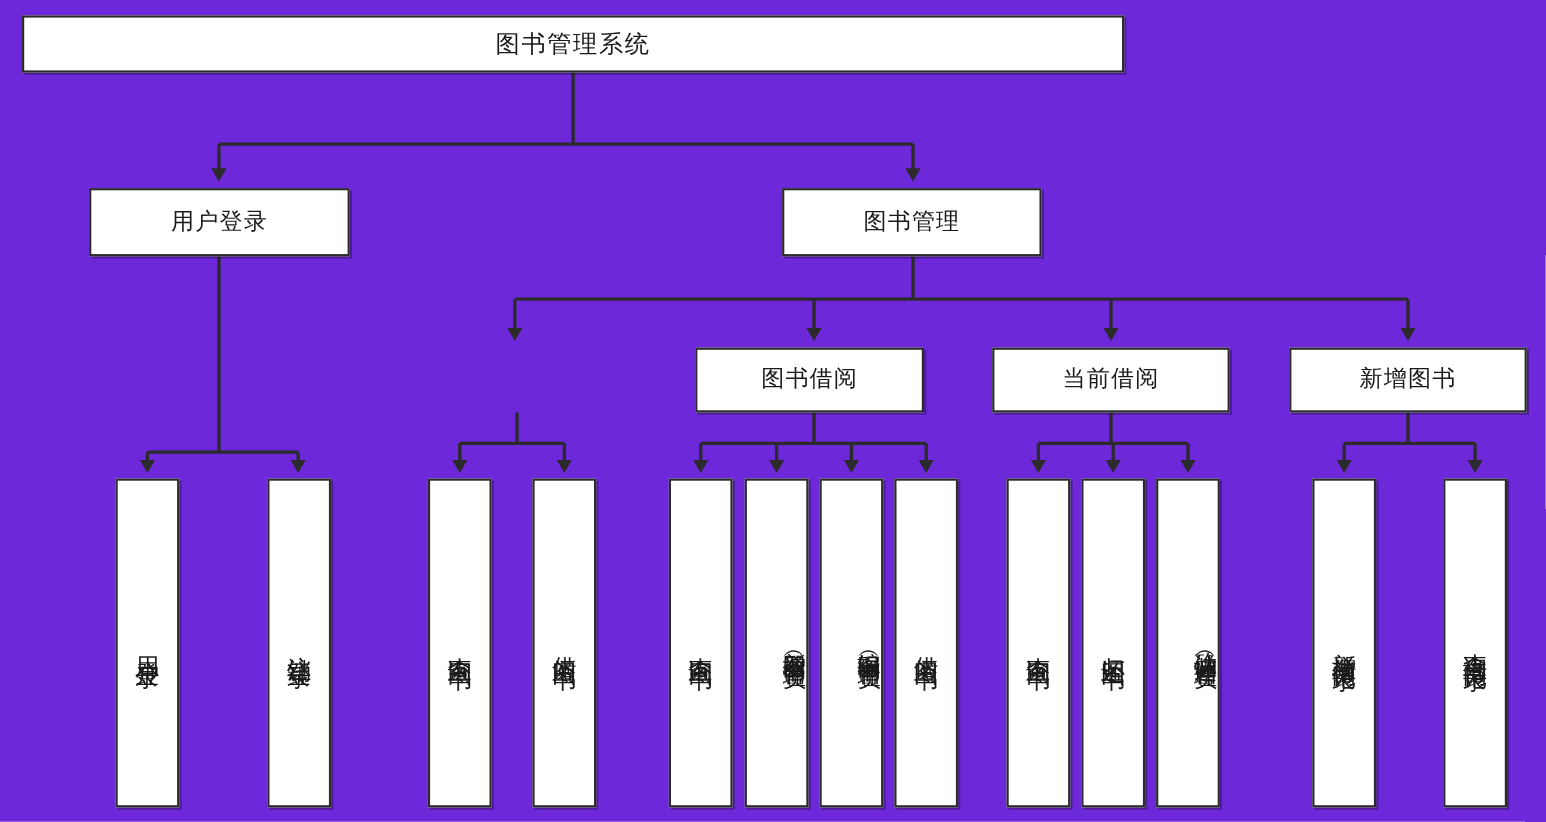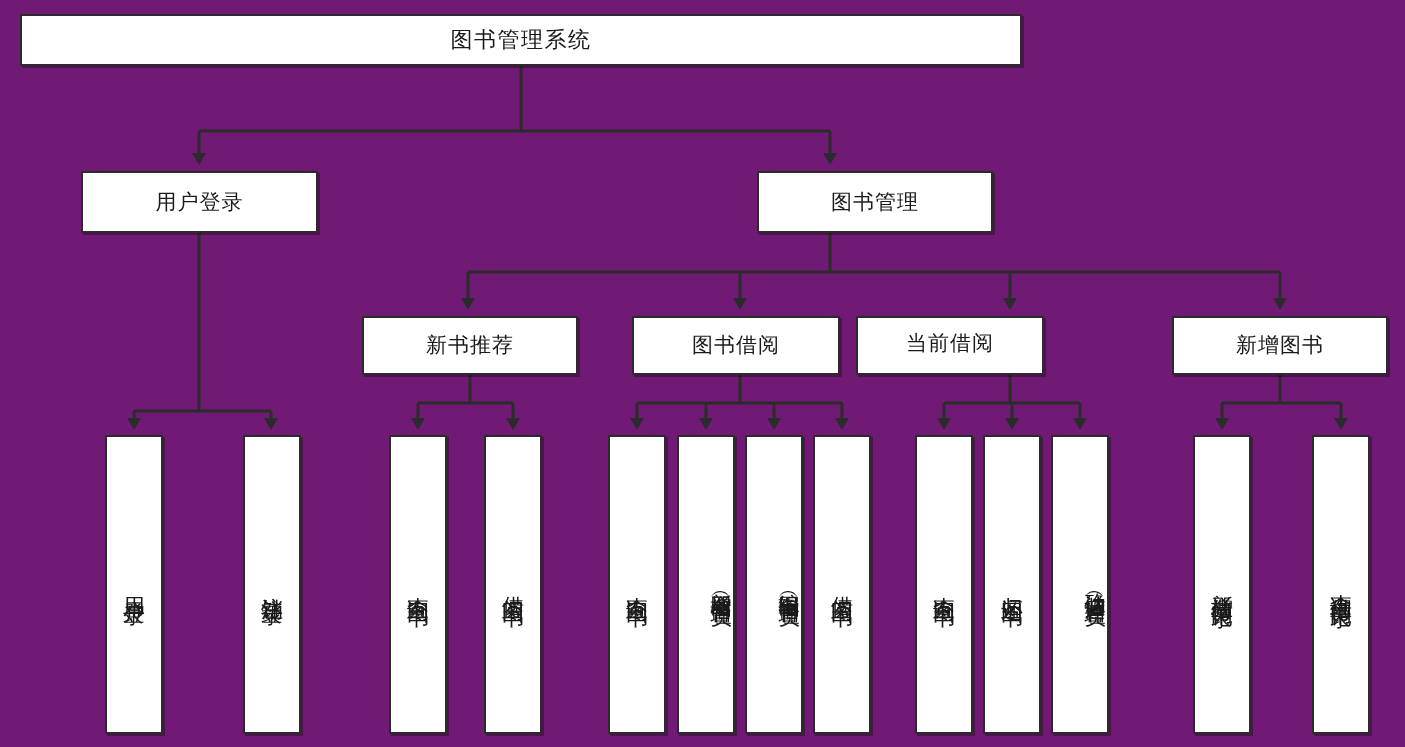--- a/index.html
+++ b/index.html
@@ -11,21 +11,21 @@
     width: 1405px;
     height: 747px;
     font-family: "Liberation Sans", "DejaVu Sans", sans-serif;
     overflow: hidden;
     position: relative;
   }
   #diagram-root {
     position: relative;
     width: 1405px;
     height: 747px;
-    background: #701a75;
+    background: #6d28d9;
   }
   svg#edges {
     position: absolute;
     left: 0;
     top: 0;
     width: 1405px;
     height: 747px;
     pointer-events: none;
   }
   .node {
@@ -141,31 +141,28 @@
     </g>
   </svg>
 
   <div class="node root" style="left:20px; top:14px; width:1002px; height:52px;">
     <span class="label">图书管理系统</span>
   </div>
 
   <div class="node horiz" style="left:81px; top:171px; width:237px; height:62px;">
     <span class="label">用户登录</span>
   </div>
-  <div class="node horiz" style="left:711px; top:171px; width:236px; height:62px;margin-left:46px;">
+  <div class="node horiz" style="left:711px; top:171px; width:236px; height:62px;">
     <span class="label">图书管理</span>
   </div>
 
-  <div class="node horiz" style="left:362px; top:316px; width:216px; height:59px;">
-    <span class="label">新书推荐</span>
-  </div>
   <div class="node horiz" style="left:632px; top:316px; width:208px; height:59px;">
     <span class="label">图书借阅</span>
   </div>
-  <div class="node horiz" style="left:856px; top:316px; width:188px; height:59px;font-family:Liberation Mono, monospace;">
+  <div class="node horiz" style="left:902px; top:316px; width:216px; height:59px;">
     <span class="label">当前借阅</span>
   </div>
   <div class="node horiz" style="left:1172px; top:316px; width:216px; height:59px;">
     <span class="label">新增图书</span>
   </div>
 
   <div class="node leaf" style="left:105px; top:435px; width:58px; height:299px; align-items:center;">
     <span class="label">用户登录</span>
   </div>
   <div class="node leaf" style="left:243px; top:435px; width:58px; height:299px; align-items:center;">

